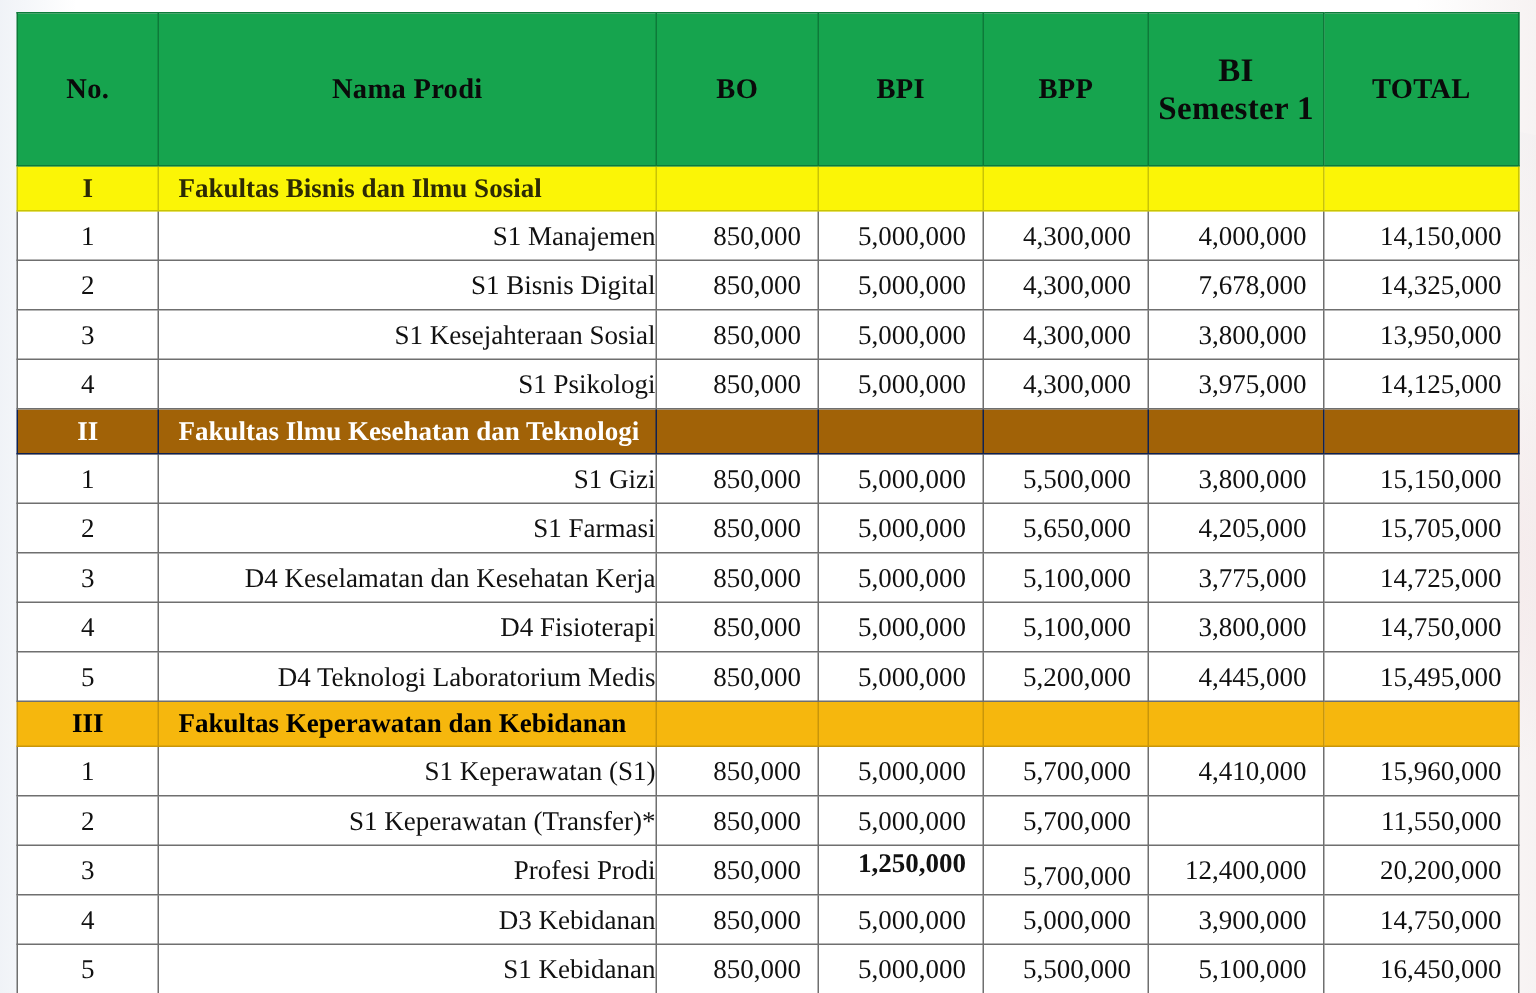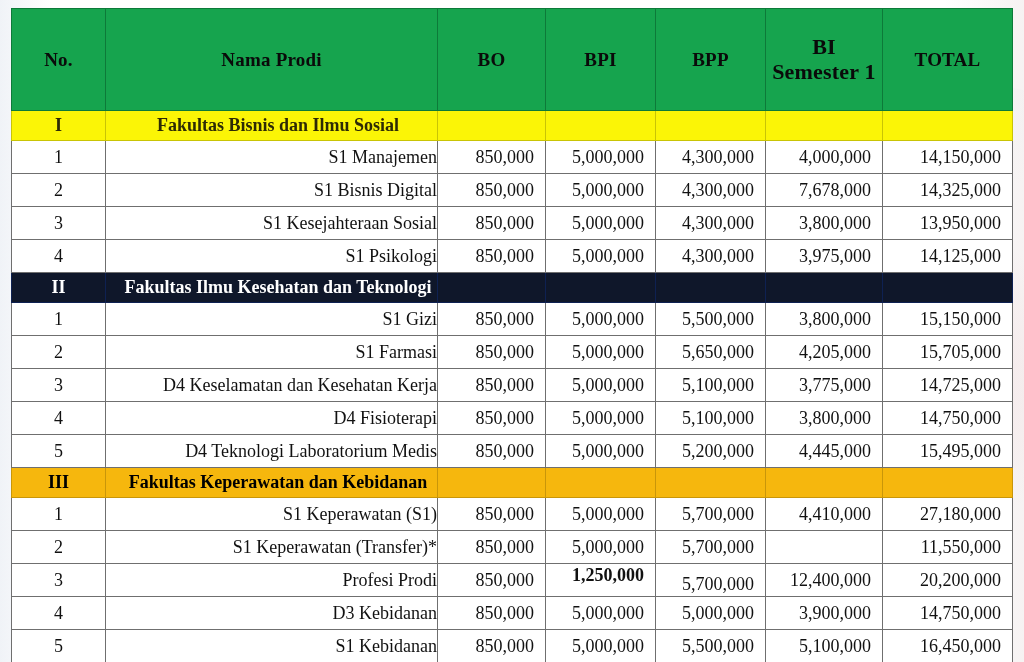--- a/index.html
+++ b/index.html
@@ -106,31 +106,31 @@
   tr.section td {
     height: 30px;
     font-weight: bold;
     font-size: 18px;
     line-height: 1.05;
   }
   tr.section td.sec-no {
     text-align: center;
   }
   tr.section td.sec-name {
-    text-align: center;
+    text-align: left;
     padding-left: 13px;
   }
 
   tr.section-yellow td {
     background: #fbf506;
     color: #2d2a05;
     border-color: #c9c405;
   }
   tr.section-navy td {
-    background: #0f172a;
+    background: #a16207;
     color: #ffffff;
     border-color: #0e2152;
   }
   tr.section-amber td {
     background: #f6b70d;
     color: #000000;
     border-color: #c99609;
   }
 
   
@@ -312,21 +312,21 @@
           <td></td>
           <td></td>
         </tr>
         <tr class="data">
           <td class="cell-no">1</td>
           <td class="cell-name">S1 Keperawatan (S1)</td>
           <td class="cell-num">850,000</td>
           <td class="cell-num">5,000,000</td>
           <td class="cell-num">5,700,000</td>
           <td class="cell-num">4,410,000</td>
-          <td class="cell-num">27,180,000</td>
+          <td class="cell-num">15,960,000</td>
         </tr>
         <tr class="data">
           <td class="cell-no">2</td>
           <td class="cell-name">S1 Keperawatan (Transfer)*</td>
           <td class="cell-num">850,000</td>
           <td class="cell-num">5,000,000</td>
           <td class="cell-num">5,700,000</td>
           <td class="cell-num cell-empty"></td>
           <td class="cell-num">11,550,000</td>
         </tr>

